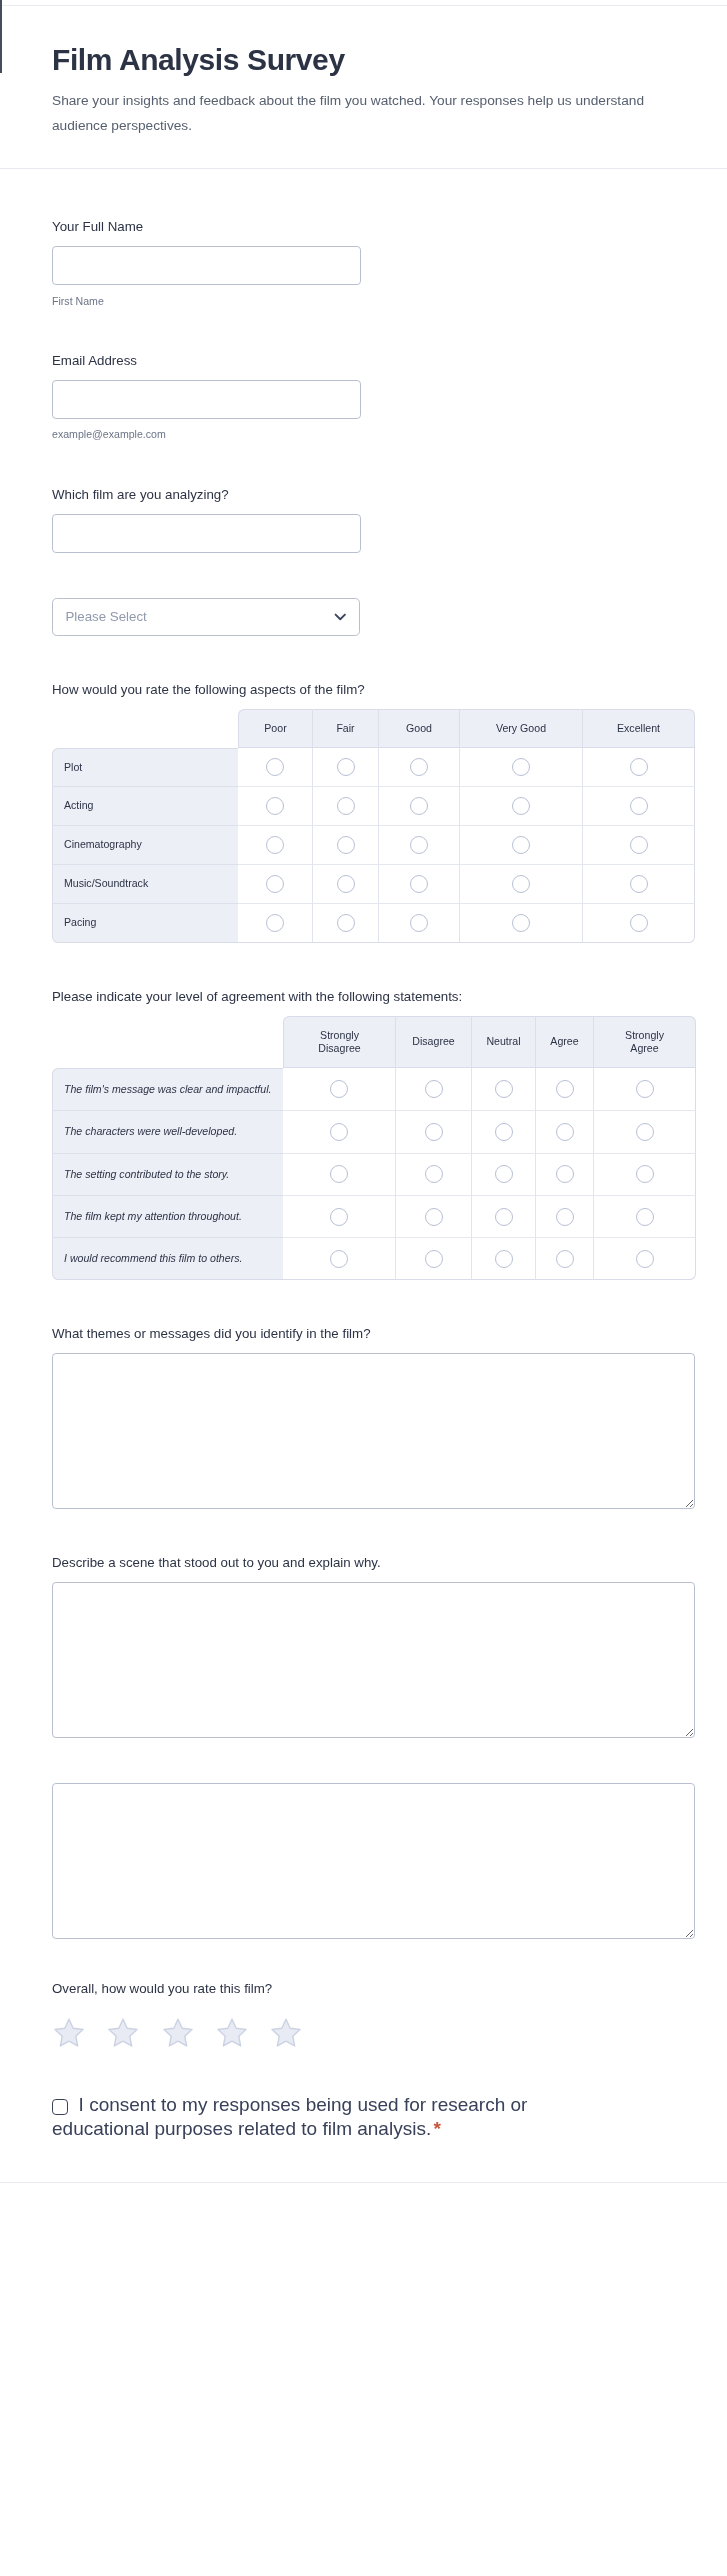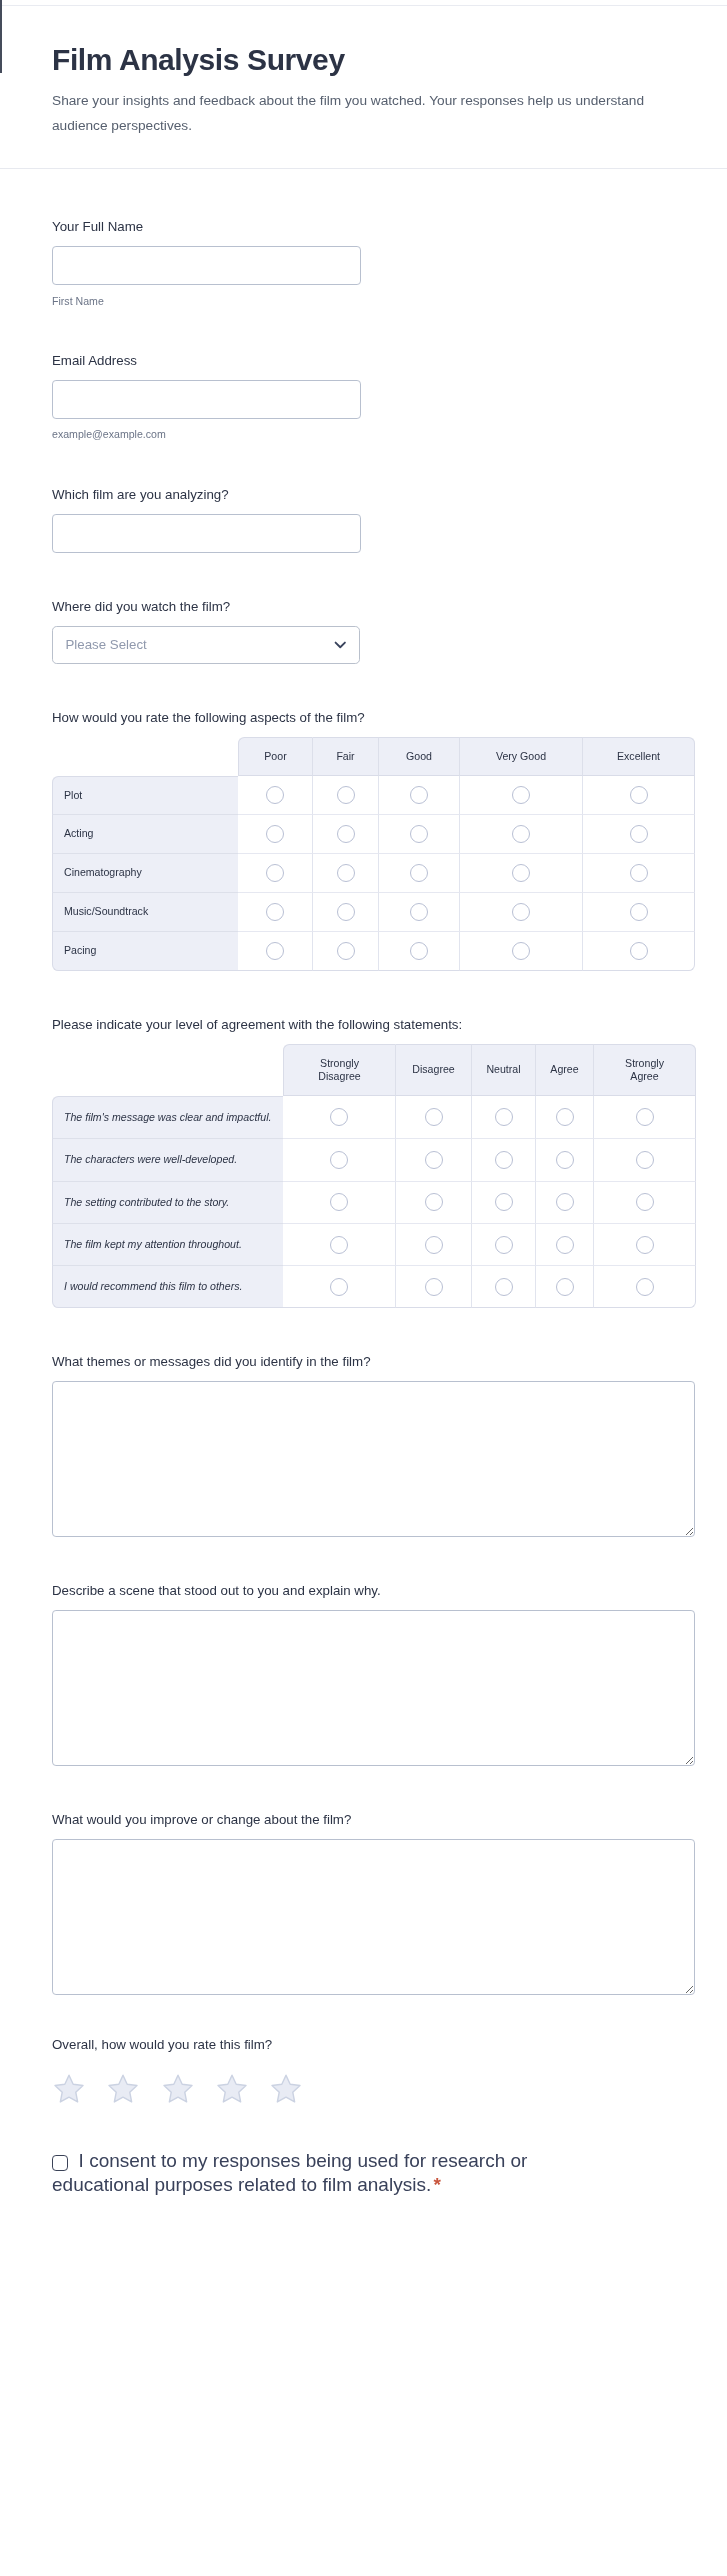--- a/index.html
+++ b/index.html
@@ -134,21 +134,20 @@
       <input class="text-input" type="text" value="" style="">
       <div class="sublabel">example@example.com</div>
     </div>
 
     <div class="q">
       <div class="q-label">Which film are you analyzing?</div>
       <input class="text-input" type="text" value="" style="">
     </div>
 
     <div class="q">
-      <div class="q-label">Where did you watch the film?</div>
       <div class="select">
         <span class="select-placeholder">Please Select</span>
         <svg class="select-chevron" width="12.5" height="7.8" viewBox="0 0 16 10">
           <polyline points="2,2 8,8 14,2" fill="none" stroke="#39435c" stroke-width="2.4" stroke-linecap="round" stroke-linejoin="round"></polyline>
         </svg>
       </div>
     </div>
 
     <div class="q">
       <div class="q-label">How would you rate the following aspects of the film?</div>
@@ -359,21 +358,20 @@
       <textarea class="big-text" style=""></textarea>
     </div>
 
     <div class="q">
       <div class="q-label">Describe a scene that stood out to you and explain why.</div>
       <textarea class="big-text" style=""></textarea>
     </div>
 
 
     <div class="q">
-      <div class="q-label">What would you improve or change about the film?</div>
       <textarea class="big-text" style=""></textarea>
     </div>
 
     <div class="q" style="margin-top:41px;">
       <div class="q-label" style="margin-bottom:18px;">Overall, how would you rate this film?</div>
       <div class="stars">
           <svg class="star" viewBox="0 0 24 24">
             <path d="M12 2.3l2.95 6.33 6.93.85-5.11 4.78 1.33 6.86L12 17.75l-6.1 3.37 1.33-6.86-5.11-4.78 6.93-.85z" fill="#e8ebf4" stroke="#cbd2e2" stroke-width="1" stroke-linejoin="round"></path>
           </svg>
           <svg class="star" viewBox="0 0 24 24">

